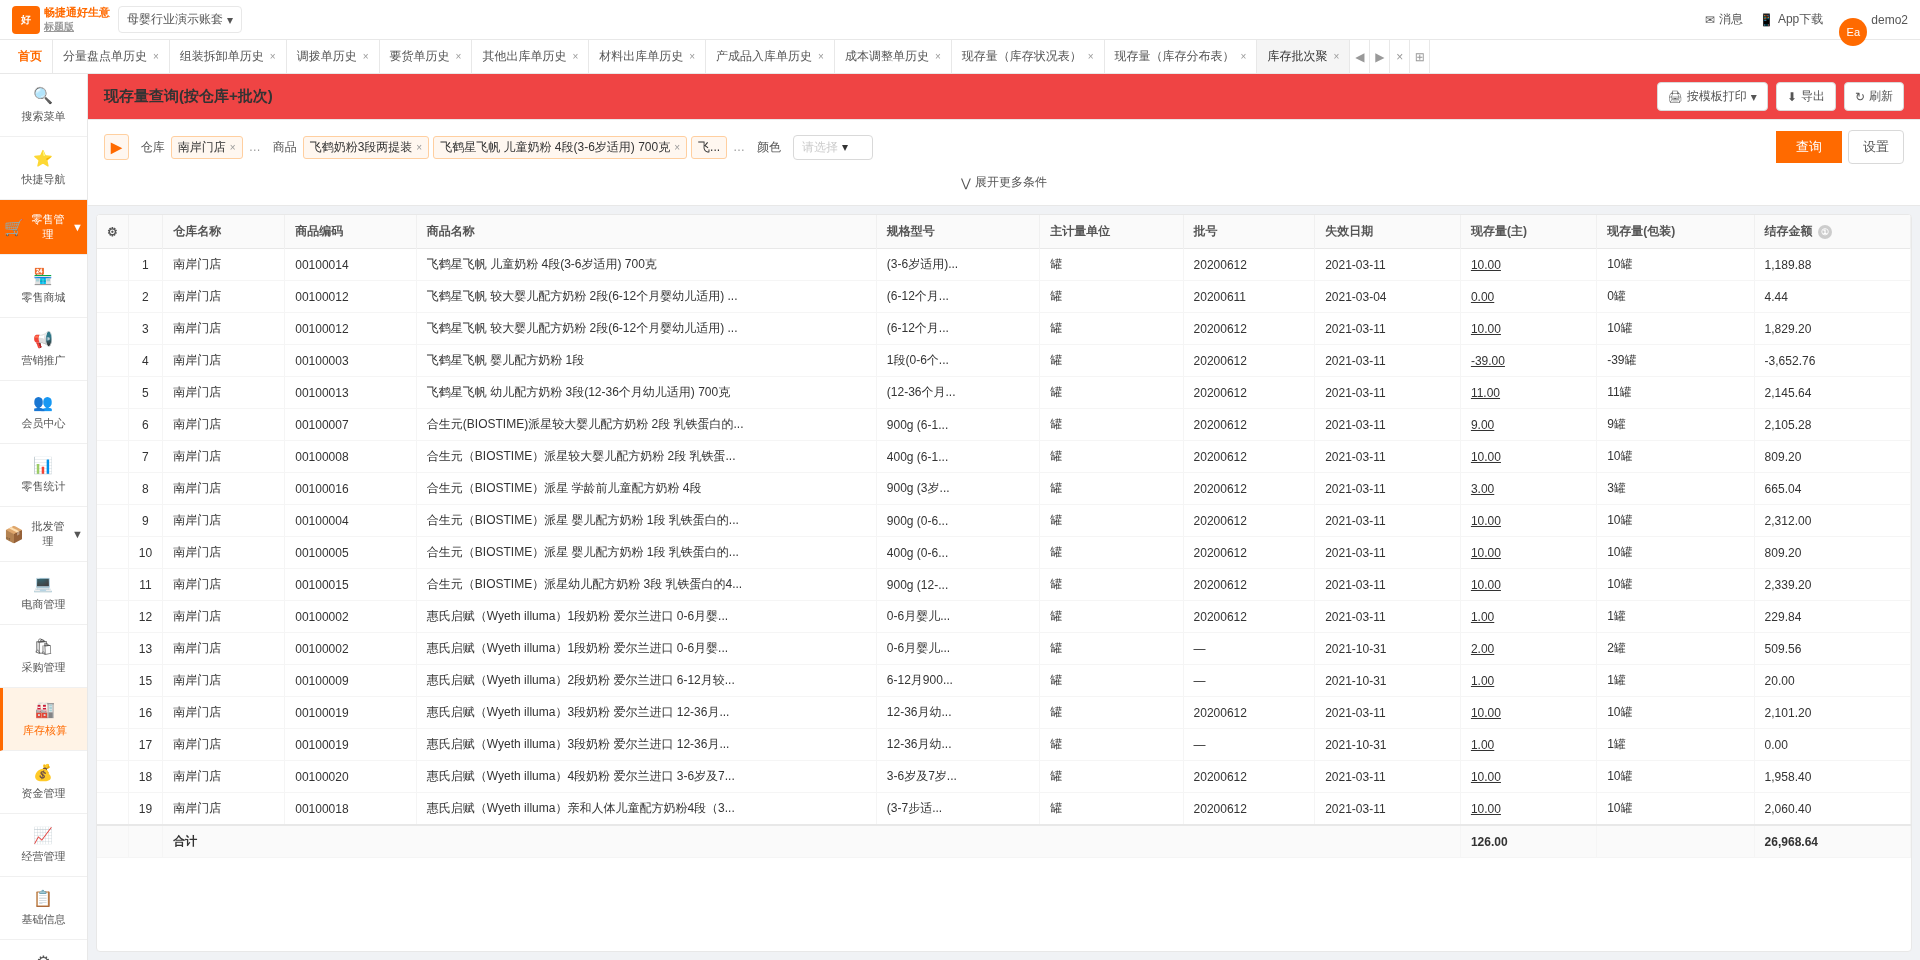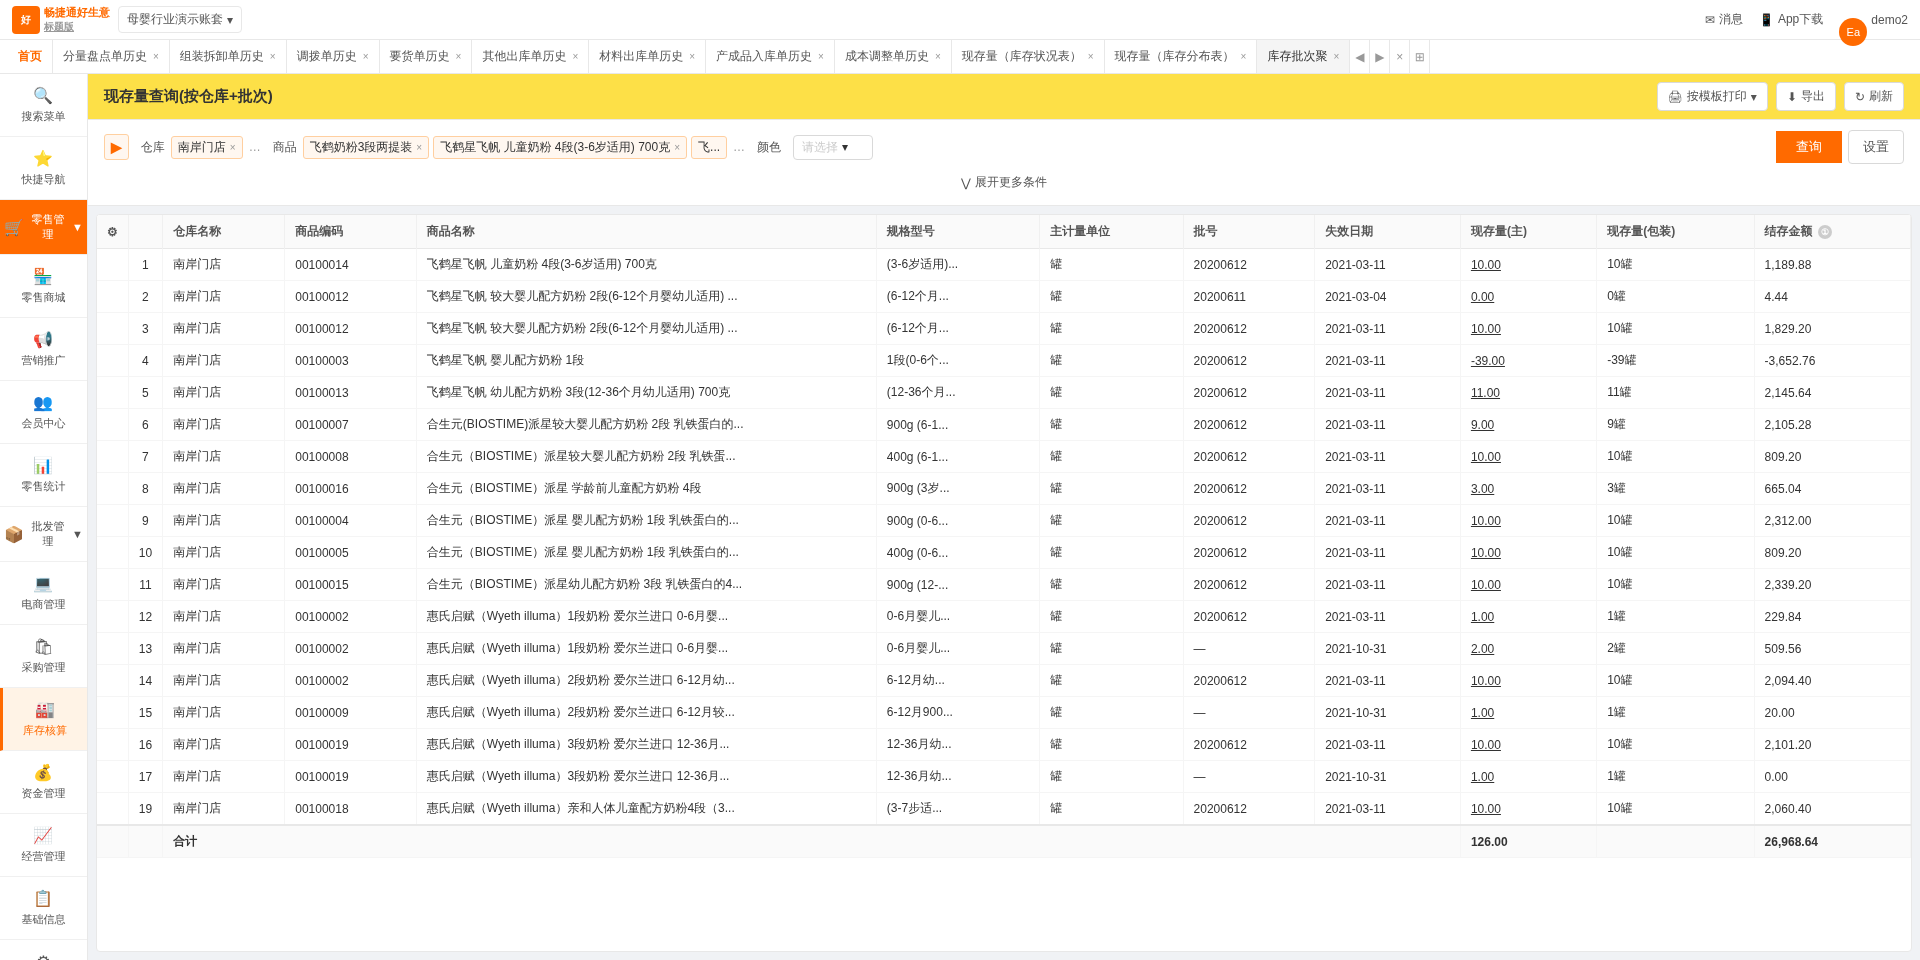--- a/index.html
+++ b/index.html
@@ -163,21 +163,21 @@
     .content-area {
       flex: 1;
       display: flex;
       flex-direction: column;
       overflow: hidden;
       background: #f0f2f5;
     }
 
     
     .page-header {
-      background: #fde047;
+      background: #ef4444;
       padding: 8px 16px;
       display: flex;
       align-items: center;
       justify-content: space-between;
       border-bottom: 1px solid #e8e8e8;
     }
     .page-title {
       font-size: 15px;
       font-weight: 600;
       color: #333;
@@ -837,34 +837,20 @@
       <td>0-6月婴儿...</td>
       <td>罐</td>
       <td>—</td>
       <td>2021-10-31</td>
       <td class="link-value ">2.00</td>
       <td class="">2罐</td>
       <td class="">509.56</td>
     </tr>
             <tr>
       <td></td>
-      <td class="row-num">14</td>
-      <td>南岸门店</td>
-      <td>00100002</td>
-      <td style="max-width:260px;overflow:hidden;text-overflow:ellipsis;">惠氏启赋（Wyeth illuma）2段奶粉 爱尔兰进口 6-12月幼...</td>
-      <td>6-12月幼...</td>
-      <td>罐</td>
-      <td>20200612</td>
-      <td>2021-03-11</td>
-      <td class="link-value ">10.00</td>
-      <td class="">10罐</td>
-      <td class="">2,094.40</td>
-    </tr>
-            <tr>
-      <td></td>
       <td class="row-num">15</td>
       <td>南岸门店</td>
       <td>00100009</td>
       <td style="max-width:260px;overflow:hidden;text-overflow:ellipsis;">惠氏启赋（Wyeth illuma）2段奶粉 爱尔兰进口 6-12月较...</td>
       <td>6-12月900...</td>
       <td>罐</td>
       <td>—</td>
       <td>2021-10-31</td>
       <td class="link-value ">1.00</td>
       <td class="">1罐</td>
@@ -890,20 +876,34 @@
       <td>南岸门店</td>
       <td>00100019</td>
       <td style="max-width:260px;overflow:hidden;text-overflow:ellipsis;">惠氏启赋（Wyeth illuma）3段奶粉 爱尔兰进口 12-36月...</td>
       <td>12-36月幼...</td>
       <td>罐</td>
       <td>—</td>
       <td>2021-10-31</td>
       <td class="link-value ">1.00</td>
       <td class="">1罐</td>
       <td class="">0.00</td>
+    </tr>
+            <tr>
+      <td></td>
+      <td class="row-num">18</td>
+      <td>南岸门店</td>
+      <td>00100020</td>
+      <td style="max-width:260px;overflow:hidden;text-overflow:ellipsis;">惠氏启赋（Wyeth illuma）4段奶粉 爱尔兰进口 3-6岁及7...</td>
+      <td>3-6岁及7岁...</td>
+      <td>罐</td>
+      <td>20200612</td>
+      <td>2021-03-11</td>
+      <td class="link-value ">10.00</td>
+      <td class="">10罐</td>
+      <td class="">1,958.40</td>
     </tr>
             <tr>
       <td></td>
       <td class="row-num">19</td>
       <td>南岸门店</td>
       <td>00100018</td>
       <td style="max-width:260px;overflow:hidden;text-overflow:ellipsis;">惠氏启赋（Wyeth illuma）亲和人体儿童配方奶粉4段（3...</td>
       <td>(3-7步适...</td>
       <td>罐</td>
       <td>20200612</td>

